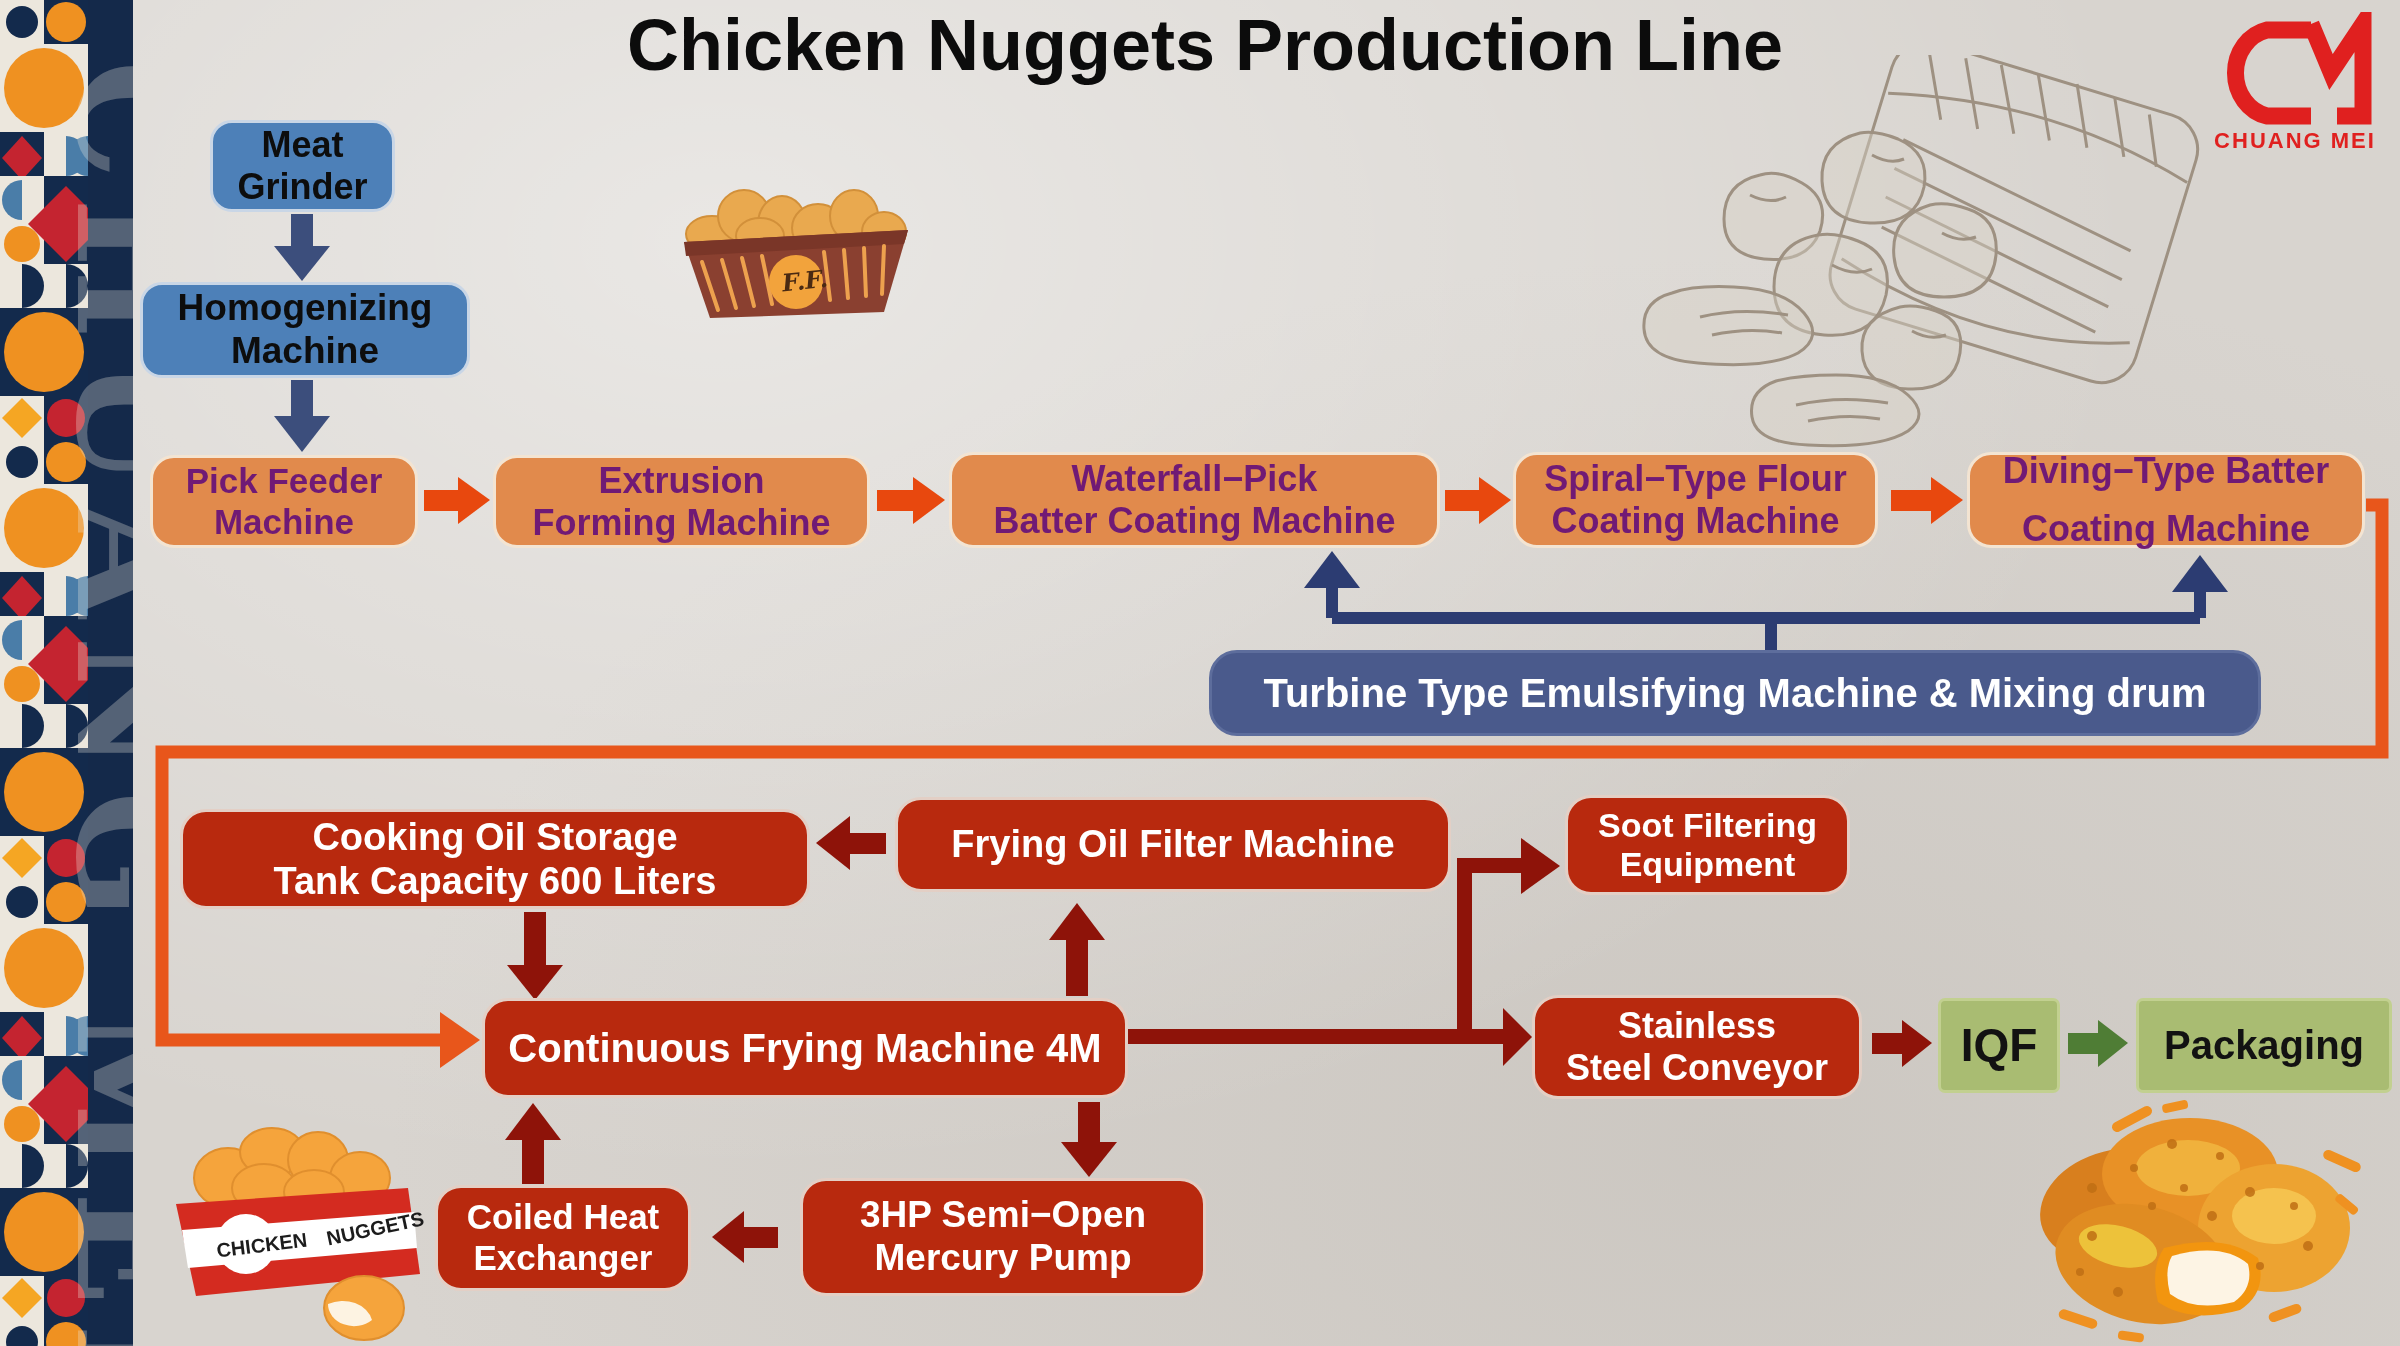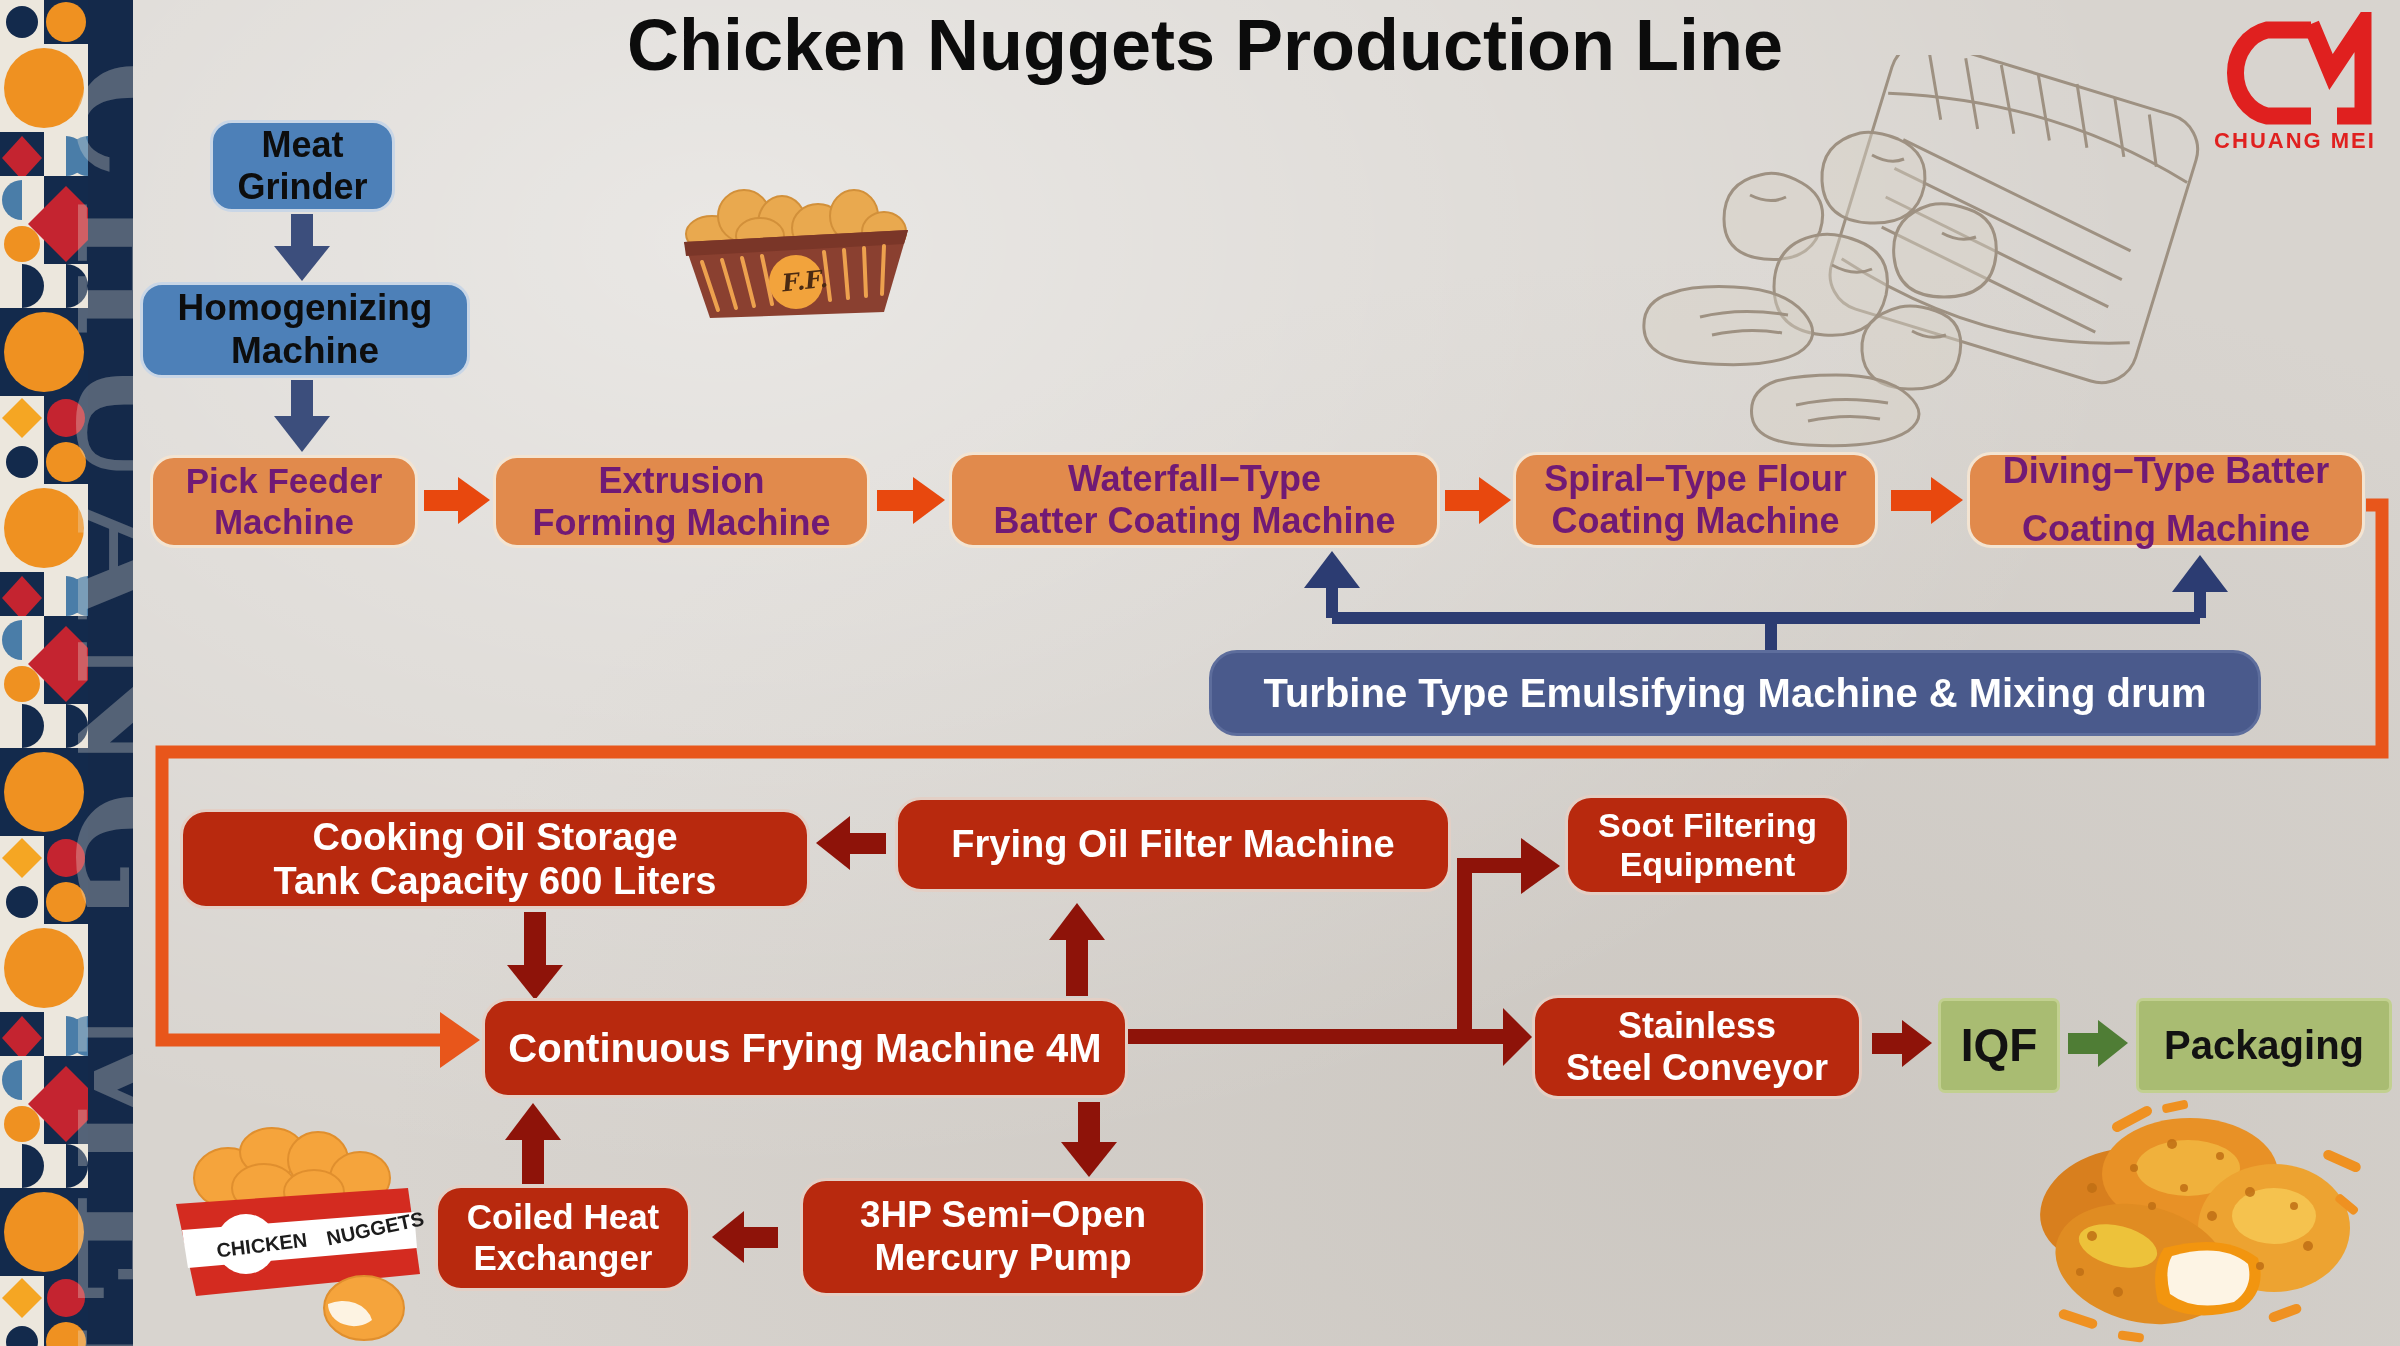--- a/index.html
+++ b/index.html
@@ -277,21 +277,21 @@
     <span>Pick Feeder</span>
     <span>Machine</span>
   </div>
 
   <div class="box orange" style="left:493px;top:455px;width:377px;height:93px;font-size:36px;">
     <span>Extrusion</span>
     <span>Forming Machine</span>
   </div>
 
   <div class="box orange" style="left:949px;top:452px;width:491px;height:96px;font-size:36px;">
-    <span>Waterfall−Type</span>
+    <span>Waterfall−Pick</span>
     <span>Batter Coating Machine</span>
   </div>
 
   <div class="box orange" style="left:1513px;top:452px;width:365px;height:96px;font-size:36px;">
     <span>Spiral−Type Flour</span>
     <span>Coating Machine</span>
   </div>
 
   <div class="box orange" style="left:1967px;top:452px;width:398px;height:96px;font-size:36px;gap:16px;">
     <span>Diving−Type Batter</span>

